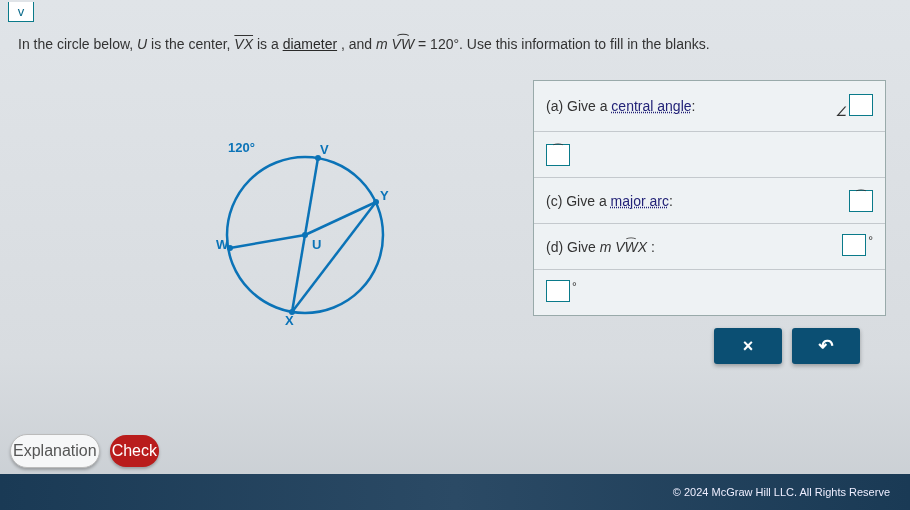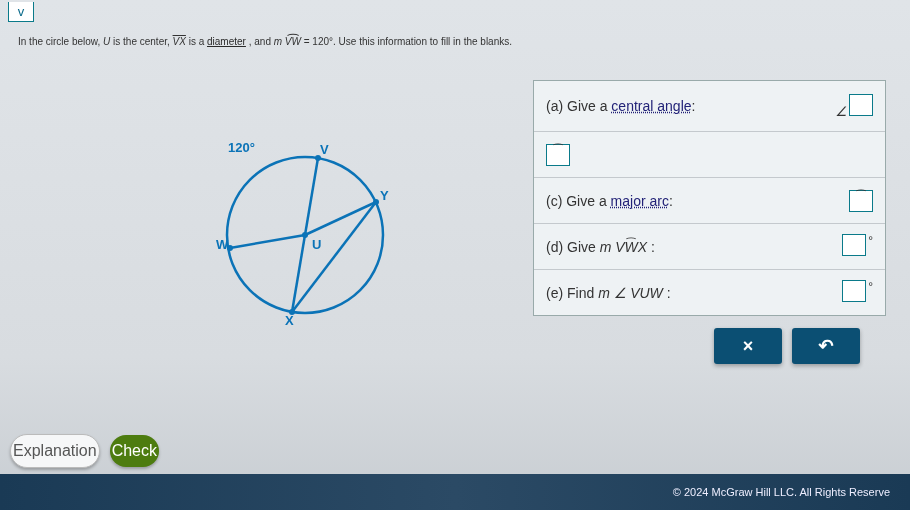--- a/index.html
+++ b/index.html
@@ -19,21 +19,21 @@
     border: 1px solid #0a7a8a;
     border-top: none;
     background: #fff;
     color: #0a6a8a;
     font-size: 13px;
     display:flex; align-items:center; justify-content:center;
   }
   .problem-text {
     position: absolute;
     top: 36px; left: 18px; right: 12px;
-    font-size: 10px;
+    font-size: 14px;
     color: #333;
   }
   .problem-text .ul { text-decoration: underline; color: #2a2a2a;}
   .problem-text .arc { position:relative; display:inline-block;}
   .problem-text .arc::before {
     content:"⌢";
     position:absolute;
     left:50%; top:-10px;
     transform:translateX(-50%) scaleX(1.6);
     font-size:13px;
@@ -117,21 +117,21 @@
     align-items:center;
   }
   .pill {
     border-radius: 18px;
     padding: 7px 2px;
     font-size: 16px;
     font-weight: 500;
     box-shadow: 0 2px 3px rgba(0,0,0,.25);
   }
   .pill.explain { background:#f6f7f8; color:#555; border:1px solid #bbb;}
-  .pill.check { background:#4d7c0f; color:#fff; border:none;text-align:right;}
+  .pill.check { background:#b91c1c; color:#fff; border:none;text-align:right;}
   .footer {
     position:absolute;
     bottom:0; left:0; right:0;
     height:36px;
     background: linear-gradient(90deg, #1a3a55 0%, #2b4a65 50%, #1a3a55 100%);
     color:#eef;
     font-size:11px;
     display:flex;
     align-items:center;
     justify-content:flex-end;
@@ -205,23 +205,20 @@
   <div class="row">
     <span>
       <span>(d) Give </span><i>m</i> <span class="arc-sm"><i>VWX</i></span><span> :</span>
     </span>
     <span>
       <span class="answer-slot"></span><span class="deg">°</span>
     </span>
   </div>
   <div class="row">
     <span>
-      <span>(e) Find </span><i>m</i> <i>∠ VUW</i><span> :</span>
-    </span>
-    <span>
       <span class="answer-slot"></span><span class="deg">°</span>
     </span>
   </div>
 </div>
 
 <div class="btn-row">
   <div class="small-btn">
     <span>×</span>
   </div>
   <div class="small-btn">

